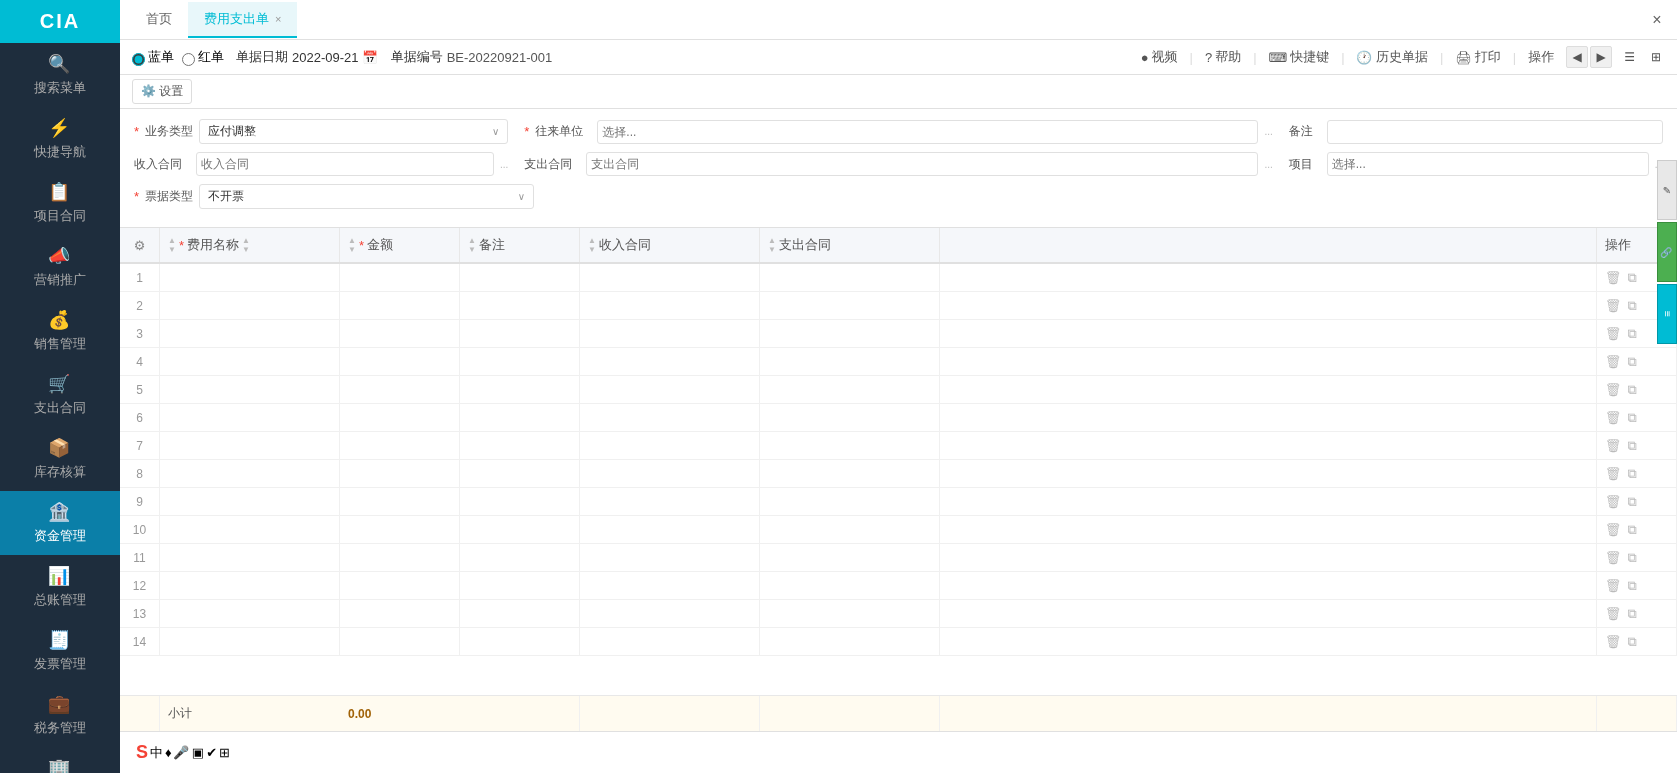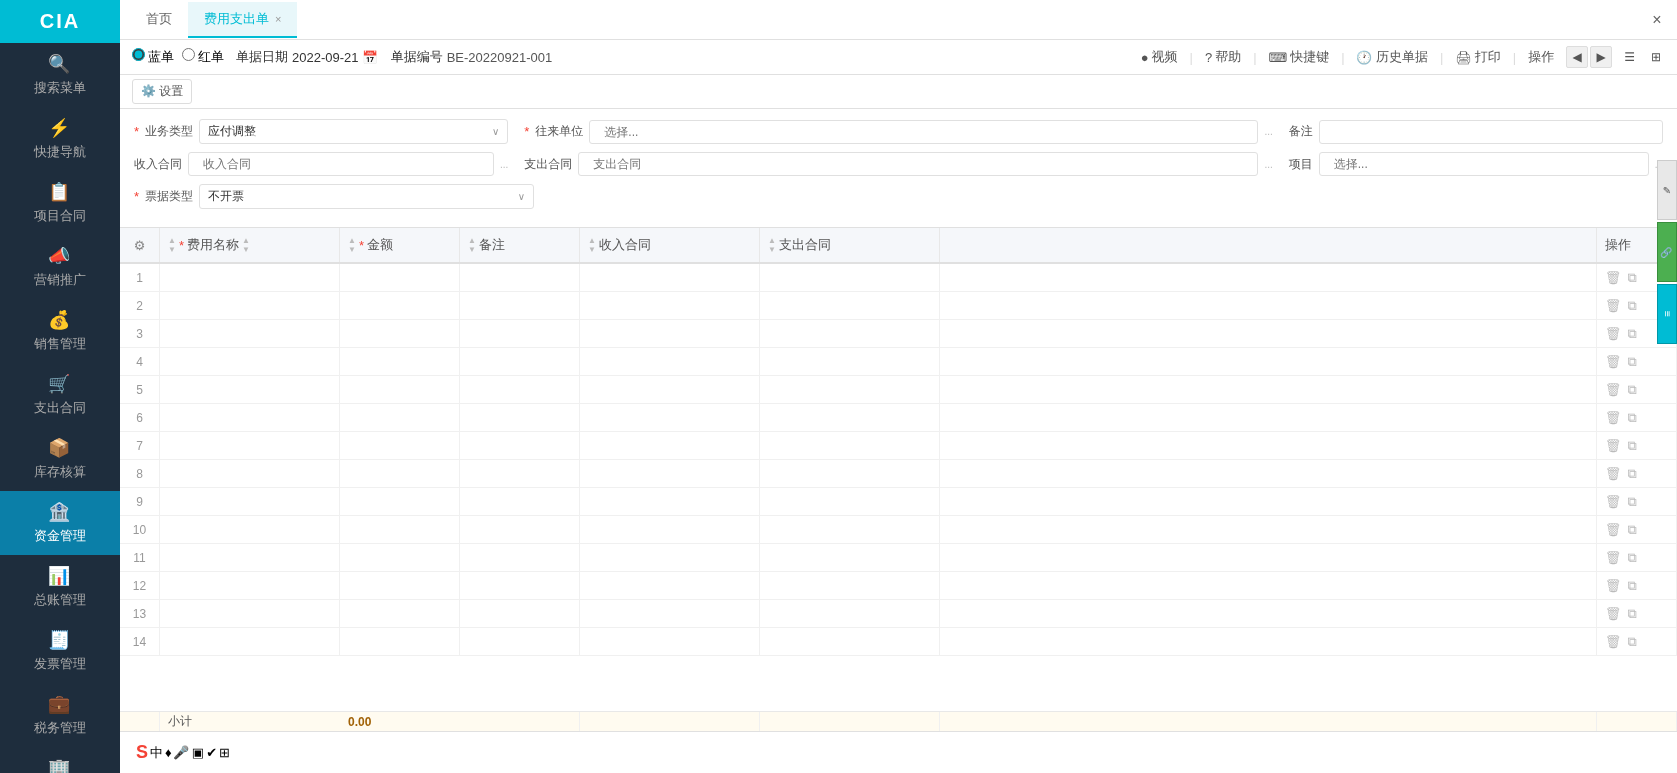--- a/index.html
+++ b/index.html
@@ -18,56 +18,56 @@
     .tab-bar { background: #fff; border-bottom: 1px solid #e0e0e0; display: flex; align-items: center; padding: 0 10px; height: 40px; flex-shrink: 0; }
     .tab { padding: 8px 16px; cursor: pointer; color: #666; font-size: 13px; border-bottom: 2px solid transparent; display: flex; align-items: center; gap: 6px; }
     .tab.active { color: #00bcd4; border-bottom: 2px solid #00bcd4; background: #e8f7fa; }
     .tab-close { color: #999; font-size: 11px; cursor: pointer; }
 
     
     .toolbar { background: #fff; border-bottom: 1px solid #e0e0e0; padding: 6px 12px; display: flex; align-items: center; justify-content: space-between; flex-shrink: 0; }
     .toolbar-left { display: flex; align-items: center; gap: 12px; }
     .toolbar-right { display: flex; align-items: center; gap: 8px; }
     .radio-group { display: flex; align-items: center; gap: 8px; }
-    .radio-label { display: flex; align-items: flex-start; gap: 3px; cursor: pointer; font-size: 12px; }
+    .radio-label { display: flex; align-items: flex-end; gap: 3px; cursor: pointer; font-size: 12px; }
     .radio-blue { accent-color: #00bcd4; }
     .date-field { display: flex; align-items: center; gap: 4px; font-size: 12px; color: #333; }
     .serial-field { display: flex; align-items: center; gap: 4px; font-size: 12px; color: #333; }
     .toolbar-btn { display: flex; align-items: center; gap: 3px; font-size: 12px; color: #555; cursor: pointer; padding: 2px 4px; }
     .toolbar-separator { color: #ddd; }
     .settings-btn { background: #fff; border: 1px solid #ddd; border-radius: 3px; padding: 3px 8px; font-size: 12px; color: #555; cursor: pointer; display: flex; align-items: center; gap: 3px; }
 
     
     .form-area { background: #fff; padding: 10px 14px; border-bottom: 1px solid #e0e0e0; flex-shrink: 0; }
     .form-row { display: flex; align-items: center; gap: 16px; margin-bottom: 8px; }
     .form-group { display: flex; align-items: center; gap: 6px; flex: 1; }
     .form-label { color: #555; font-size: 12px; white-space: nowrap; }
     .required-star { color: #f44336; }
-    .form-input { flex: 1; border: 1px solid #e0e0e0; border-radius: 3px; padding: 4px 14px; font-size: 12px; color: #333; min-width: 120px; }
+    .form-input { flex: 1; border: 1px solid #e0e0e0; border-radius: 3px; padding: 4px 4px; font-size: 12px; color: #333; min-width: 120px; margin-left: 8px; }
     .form-input.placeholder-style { color: #bbb; }
     .form-select-wrap { flex: 1; display: flex; align-items: center; border: 1px solid #e0e0e0; border-radius: 3px; padding: 3px 8px; background: #fff; min-width: 120px; }
     .form-select-text { flex: 1; font-size: 12px; color: #333; }
     .form-select-arrow { color: #999; font-size: 10px; }
     .dotted-btn { color: #bbb; font-size: 10px; cursor: pointer; }
     .form-group-remark { display: flex; align-items: center; gap: 6px; }
 
     
     .table-area { flex: 1; overflow: hidden; display: flex; flex-direction: column; background: #fff; }
     .table-header { display: grid; grid-template-columns: 40px 180px 120px 120px 180px 180px 1fr 80px; background: #f5f7fa; border-bottom: 2px solid #e0e0e0; height: 36px; align-items: center; flex-shrink: 0; }
     .th { padding: 0 8px; font-size: 12px; color: #555; display: flex; align-items: center; gap: 3px; border-right: 1px solid #e8e8e8; height: 100%; }
     .th-sort { display: flex; flex-direction: column; gap: 1px; cursor: pointer; }
     .sort-arrow { font-size: 8px; color: #bbb; line-height: 1; }
     .required-col { color: #f44336; }
     .table-body { flex: 1; overflow-y: auto; }
     .table-row { display: grid; grid-template-columns: 40px 180px 120px 120px 180px 180px 1fr 80px; border-bottom: 1px solid #f0f0f0; height: 28px; align-items: center; }
     .td { padding: 0 8px; font-size: 12px; color: #333; border-right: 1px solid #f0f0f0; height: 100%; display: flex; align-items: center; }
     .td-num { color: #999; justify-content: center; }
     .table-row-ops { display: flex; gap: 6px; justify-content: center; }
     .row-op-btn { cursor: pointer; color: #bbb; font-size: 13px; }
-    .subtotal-row { display: grid; grid-template-columns: 40px 180px 120px 120px 180px 180px 1fr 80px; background: #fffbf0; border-top: 1px solid #e8e8e8; height: 20px; align-items: center; }
+    .subtotal-row { display: grid; grid-template-columns: 40px 180px 120px 120px 180px 180px 1fr 80px; background: #fffbf0; border-top: 1px solid #e8e8e8; height: 36px; align-items: center; }
     .subtotal-label { padding: 0 8px; font-size: 12px; color: #555; }
     .subtotal-value { padding: 0 8px; font-size: 12px; color: #a16207; font-weight: bold; }
 
     
     .bottom-bar { background: #fff; border-top: 1px solid #e0e0e0; padding: 10px 16px; display: flex; align-items: center; justify-content: space-between; flex-shrink: 0; }
     .brand-logo { display: flex; align-items: center; gap: 2px; }
     .brand-s { color: #f44336; font-weight: bold; font-size: 18px; }
     .bottom-actions { display: flex; gap: 10px; }
     .btn-discard { background: #fff; border: 1px solid #ddd; border-radius: 4px; padding: 7px 24px; font-size: 13px; color: #555; cursor: pointer; }
     .btn-save-draft { background: #fff; border: 1px solid #ddd; border-radius: 4px; padding: 7px 24px; font-size: 13px; color: #555; cursor: pointer; }

